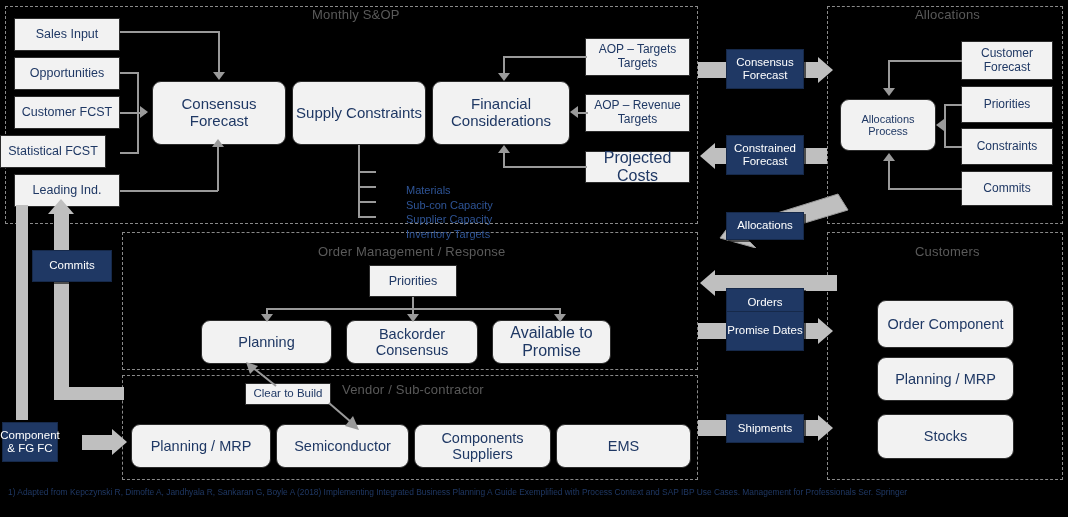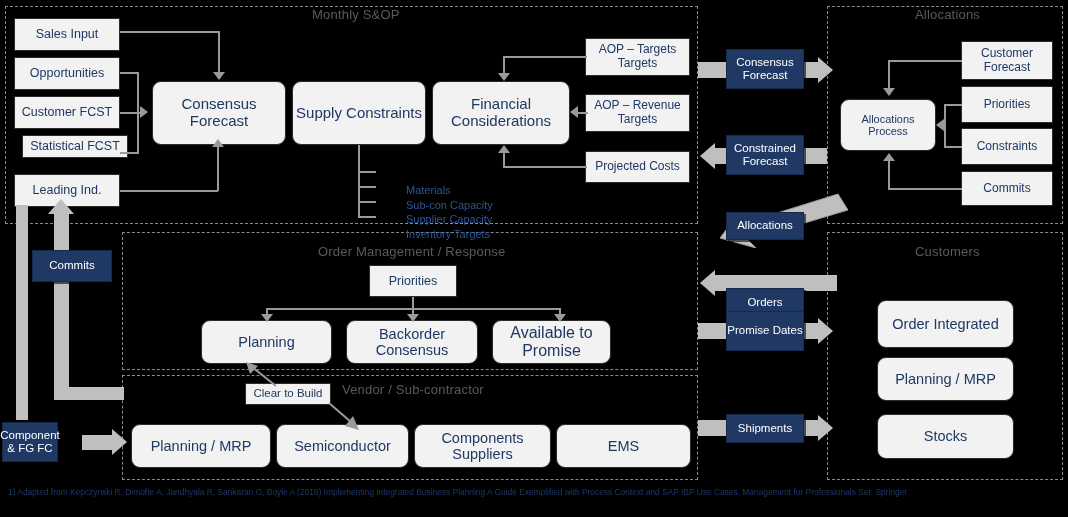--- a/index.html
+++ b/index.html
@@ -83,21 +83,21 @@
 
   <div class="sq" style="left:14px;top:18px;width:106px;height:33px;font-size:12.5px;">
     <span>Sales Input</span>
   </div>
   <div class="sq" style="left:14px;top:57px;width:106px;height:33px;font-size:12.5px;">
     <span>Opportunities</span>
   </div>
   <div class="sq" style="left:14px;top:96px;width:106px;height:33px;font-size:12.5px;">
     <span>Customer FCST</span>
   </div>
-  <div class="sq" style="left:22px;top:135px;width:106px;height:23px;font-size:12.5px;text-align:right;">
+  <div class="sq" style="left:0;top:135px;width:106px;height:33px;font-size:12.5px;text-align:right;">
     <span>Statistical FCST</span>
   </div>
   <div class="sq" style="left:14px;top:174px;width:106px;height:33px;font-size:12.5px;">
     <span>Leading Ind.</span>
   </div>
 
   <div class="ln lnh" style="left:120px;top:31px;width:100px;"></div>
   <div class="ln lnv" style="left:218px;top:31px;height:42px;"></div>
   <div class="ahead down" style="left:213px;top:72px;"></div>
 
@@ -130,21 +130,21 @@
 Sub-con Capacity
 Supplier Capacity
 Inventory Targets</div>
 
   <div class="sq" style="left:585px;top:38px;width:105px;height:38px;font-size:12px;">
     <span>AOP – Targets Targets</span>
   </div>
   <div class="sq" style="left:585px;top:94px;width:105px;height:38px;font-size:12px;">
     <span>AOP – Revenue Targets</span>
   </div>
-  <div class="sq" style="left:585px;top:151px;width:105px;height:32px;font-size:12px;">
+  <div class="sq" style="left:585px;top:151px;width:105px;height:32px;font-size:16px;">
     <span>Projected Costs</span>
   </div>
 
   <div class="ln lnh" style="left:503px;top:56px;width:84px;"></div>
   <div class="ln lnv" style="left:503px;top:56px;height:19px;"></div>
   <div class="ahead down" style="left:498px;top:73px;"></div>
 
   <div class="ln lnh" style="left:578px;top:112px;width:10px;"></div>
   <div class="ahead left" style="left:570px;top:106px;"></div>
 
@@ -261,21 +261,21 @@
     <span>Semiconductor</span>
   </div>
   <div class="proc" style="left:414px;top:424px;width:137px;height:44px;font-size:14.5px;">
     <span>Components Suppliers</span>
   </div>
   <div class="proc" style="left:556px;top:424px;width:135px;height:44px;font-size:14.5px;">
     <span>EMS</span>
   </div>
 
   <div class="proc" style="left:877px;top:300px;width:137px;height:48px;font-size:14.5px;">
-    <span>Order Integrated</span>
+    <span>Order Component</span>
   </div>
   <div class="proc" style="left:877px;top:357px;width:137px;height:44px;font-size:14.5px;">
     <span>Planning / MRP</span>
   </div>
   <div class="proc" style="left:877px;top:414px;width:137px;height:45px;font-size:14.5px;">
     <span>Stocks</span>
   </div>
 
   <div class="garrow" style="left:16px;top:205px;width:12px;height:215px;"></div>
 

